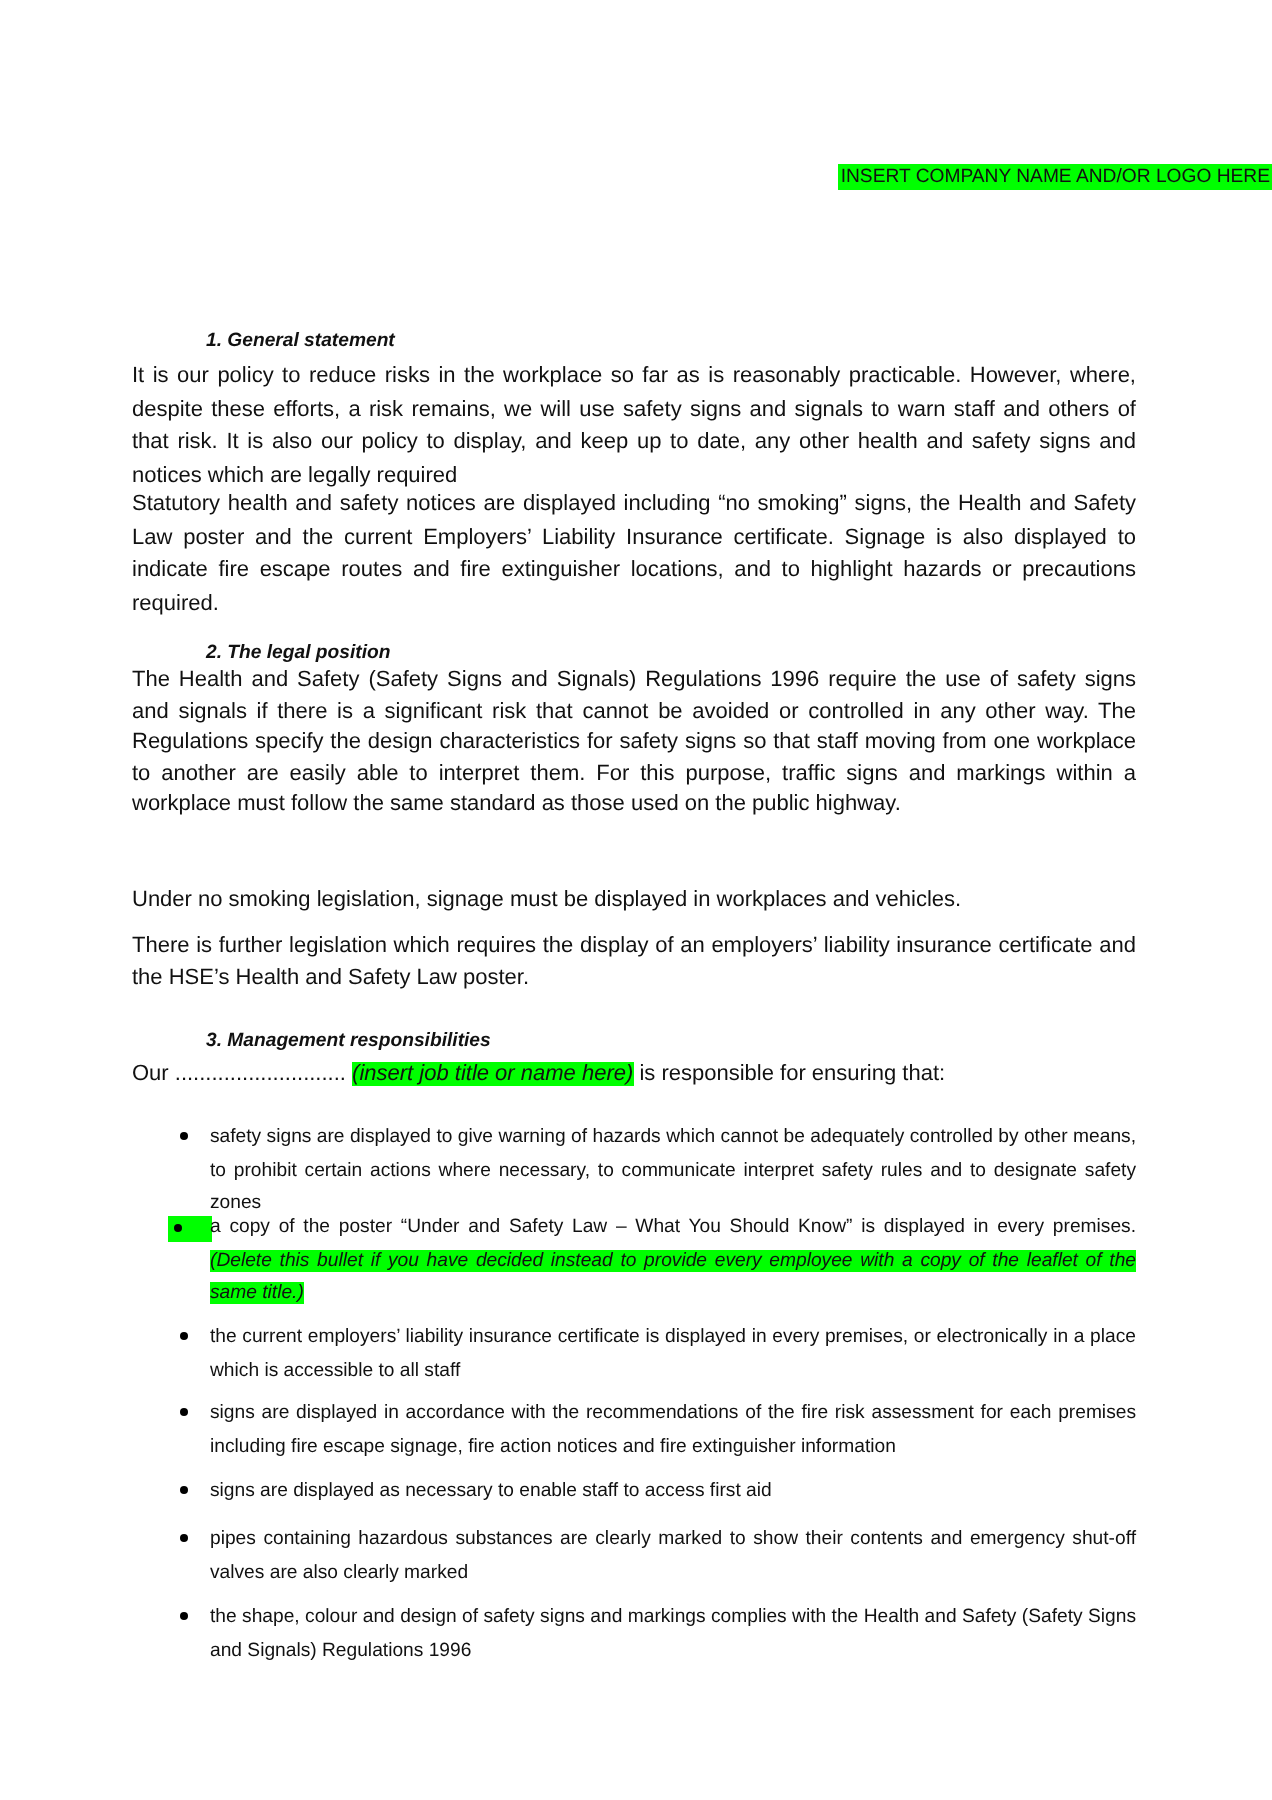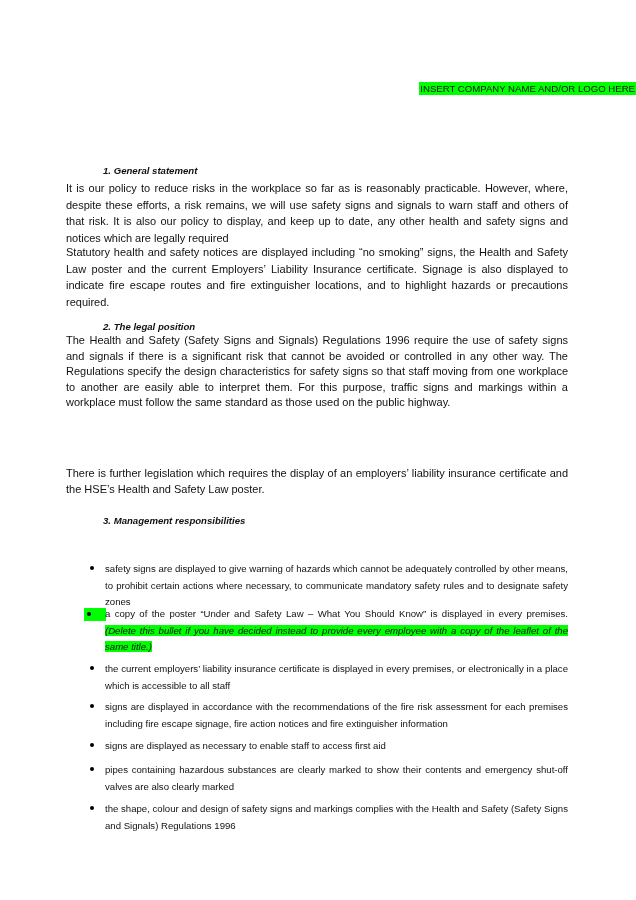--- a/index.html
+++ b/index.html
@@ -44,29 +44,33 @@
   <div class="title-line" style="top:82px;">
     <span class="hl">INSERT COMPANY NAME AND/OR LOGO HERE</span>
   </div>
 
   <div class="h" style="top:164px;">1. General statement</div>
   <div class="p" style="top:180px;">It is our policy to reduce risks in the workplace so far as is reasonably practicable. However, where, despite these efforts, a risk remains, we will use safety signs and signals to warn staff and others of that risk. It is also our policy to display, and keep up to date, any other health and safety signs and notices which are legally required</div>
   <div class="p" style="top:244px;">Statutory health and safety notices are displayed including “no smoking” signs, the Health and Safety Law poster and the current Employers’ Liability Insurance certificate. Signage is also displayed to indicate fire escape routes and fire extinguisher locations, and to highlight hazards or precautions required.</div>
 
   <div class="h" style="top:320px;">2. The legal position</div>
   <div class="p" style="top:333px; line-height:15.5px;">The Health and Safety (Safety Signs and Signals) Regulations 1996 require the use of safety signs and signals if there is a significant risk that cannot be avoided or controlled in any other way. The Regulations specify the design characteristics for safety signs so that staff moving from one workplace to another are easily able to interpret them. For this purpose, traffic signs and markings within a workplace must follow the same standard as those used on the public highway.</div>
+  <div class="p" style="top:442px;">Under no smoking legislation, signage must be displayed in workplaces and vehicles.</div>
   <div class="p" style="top:466px; line-height:15.5px;">There is further legislation which requires the display of an employers’ liability insurance certificate and the HSE’s Health and Safety Law poster.</div>
 
   <div class="h" style="top:514px;">3. Management responsibilities</div>
+  <div class="p" style="top:529px;">
+    <span>Our ............................ </span><span class="hl it">(insert job title or name here)</span><span> is responsible for ensuring that:</span>
+  </div>
 
   <div class="bullet-row" style="top:561px;">
     <span class="bullet-dot">
         <i></i>
       </span>
-    <div class="bullet-text">safety signs are displayed to give warning of hazards which cannot be adequately controlled by other means, to prohibit certain actions where necessary, to communicate mandatory safety rules and to designate safety zones</div>
+    <div class="bullet-text">safety signs are displayed to give warning of hazards which cannot be adequately controlled by other means, to prohibit certain actions where necessary, to communicate interpret safety rules and to designate safety zones</div>
   </div>
 
   <div class="bullet-row" style="top:606px;">
     <span class="bullet-dot hl">
         <i></i>
       </span>
     <div class="bullet-text">
       <span>a copy of the poster “Under and Safety Law – What You Should Know” is displayed in every premises. </span><span class="hl it">(Delete this bullet if you have decided instead to provide every employee with a copy of the leaflet of the same title.)</span>
     </div>
   </div>

